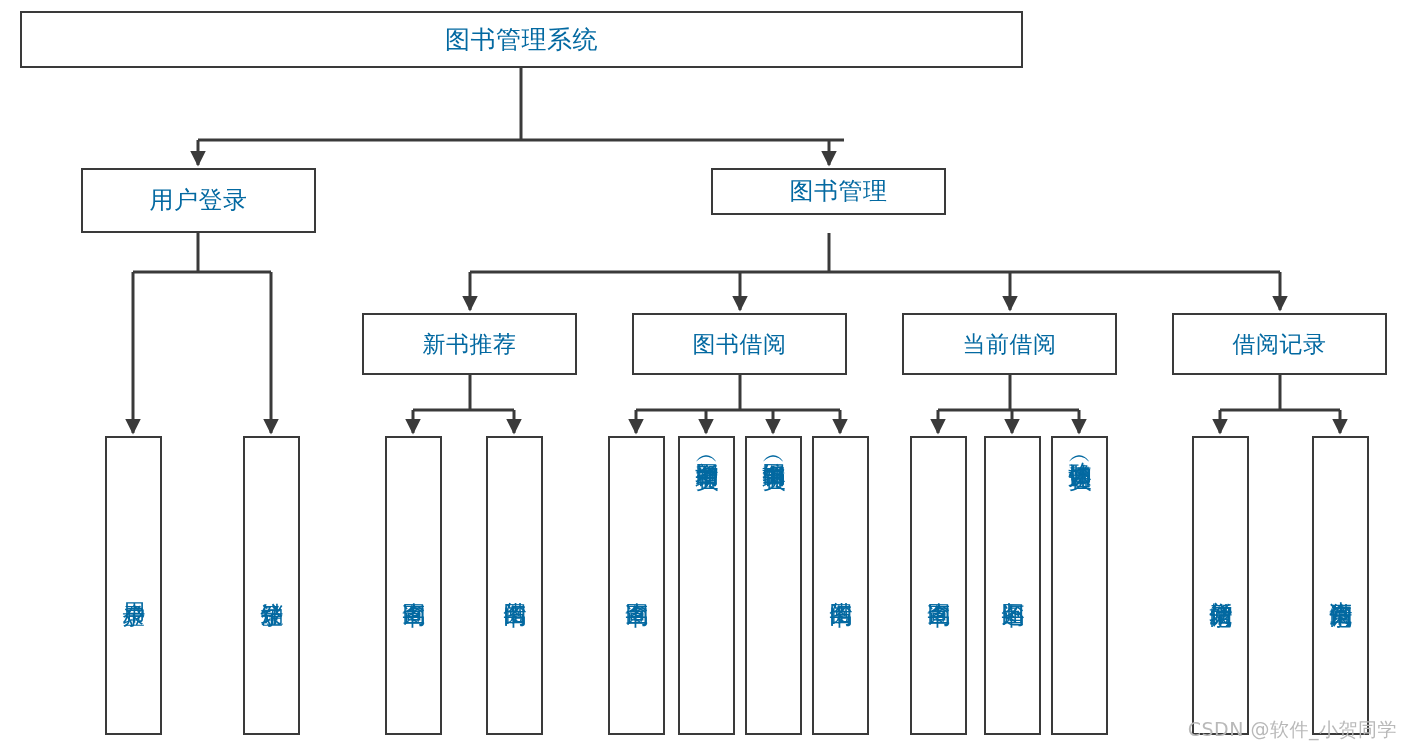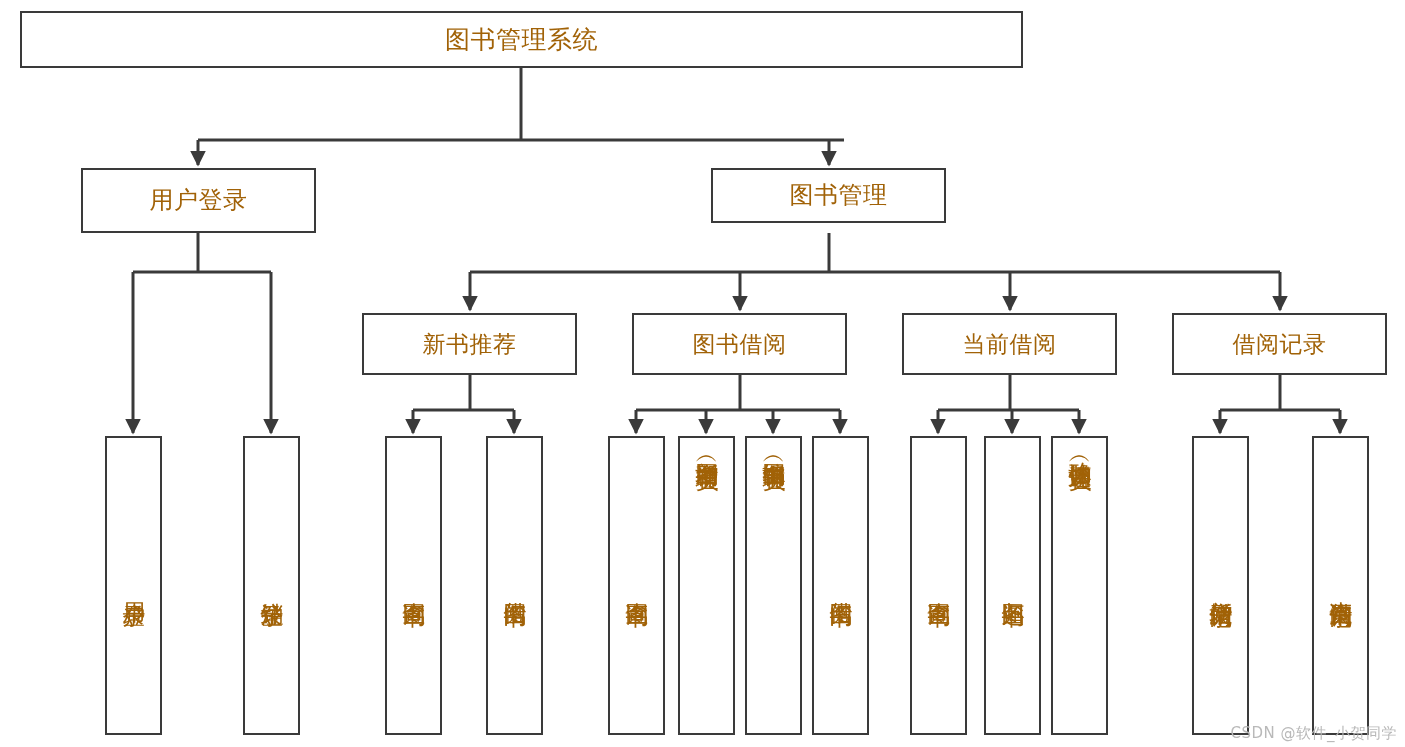--- a/index.html
+++ b/index.html
@@ -26,21 +26,21 @@
     pointer-events: none;
   }
   .node {
     position: absolute;
     box-sizing: border-box;
     border: 2.5px solid #3a3a3a;
     background: #ffffff;
     display: flex;
     align-items: center;
     justify-content: center;
-    color: #a16207;
+    color: #0369a1;
   }
   .node .lbl {
     display: block;
     text-align: center;
     line-height: 1.08;
     letter-spacing: 0.5px;
   }
   .node-root .lbl { font-size: 25px; }
   .node-l2 .lbl   { font-size: 24px; }
   .node-l3 .lbl   { font-size: 23px; }
@@ -60,21 +60,21 @@
     align-items: flex-start;
     padding-top: 6px;
   }
   .leaf-align-mid {
     align-items: center;
   }
   .watermark {
     position: absolute;
     right: 8px;
     bottom: 4px;
-    font-size: 15px;
+    font-size: 19px;
     color: #b9b9b9;
     letter-spacing: 0.5px;
     white-space: nowrap;
   }
 </style>
 </head>
 <body>
 
 <div id="canvas">
 
@@ -129,21 +129,21 @@
     </g>
   </svg>
 
   <div class="node node-root" style="left:20px; top:11px; width:1003px; height:57px;">
     <span class="lbl">图书管理系统</span>
   </div>
 
   <div class="node node-l2" style="left:81px; top:168px; width:235px; height:65px;">
     <span class="lbl">用户登录</span>
   </div>
-  <div class="node node-l2" style="left:711px; top:168px; width:235px; height:55px;padding-left:20px;">
+  <div class="node node-l2" style="left:711px; top:168px; width:235px; height:47px;padding-left:20px;">
     <span class="lbl">图书管理</span>
   </div>
 
   <div class="node node-l3" style="left:362px; top:313px; width:215px; height:62px;">
     <span class="lbl">新书推荐</span>
   </div>
   <div class="node node-l3" style="left:632px; top:313px; width:215px; height:62px;">
     <span class="lbl">图书借阅</span>
   </div>
   <div class="node node-l3" style="left:1172px; top:313px; width:215px; height:62px;">

